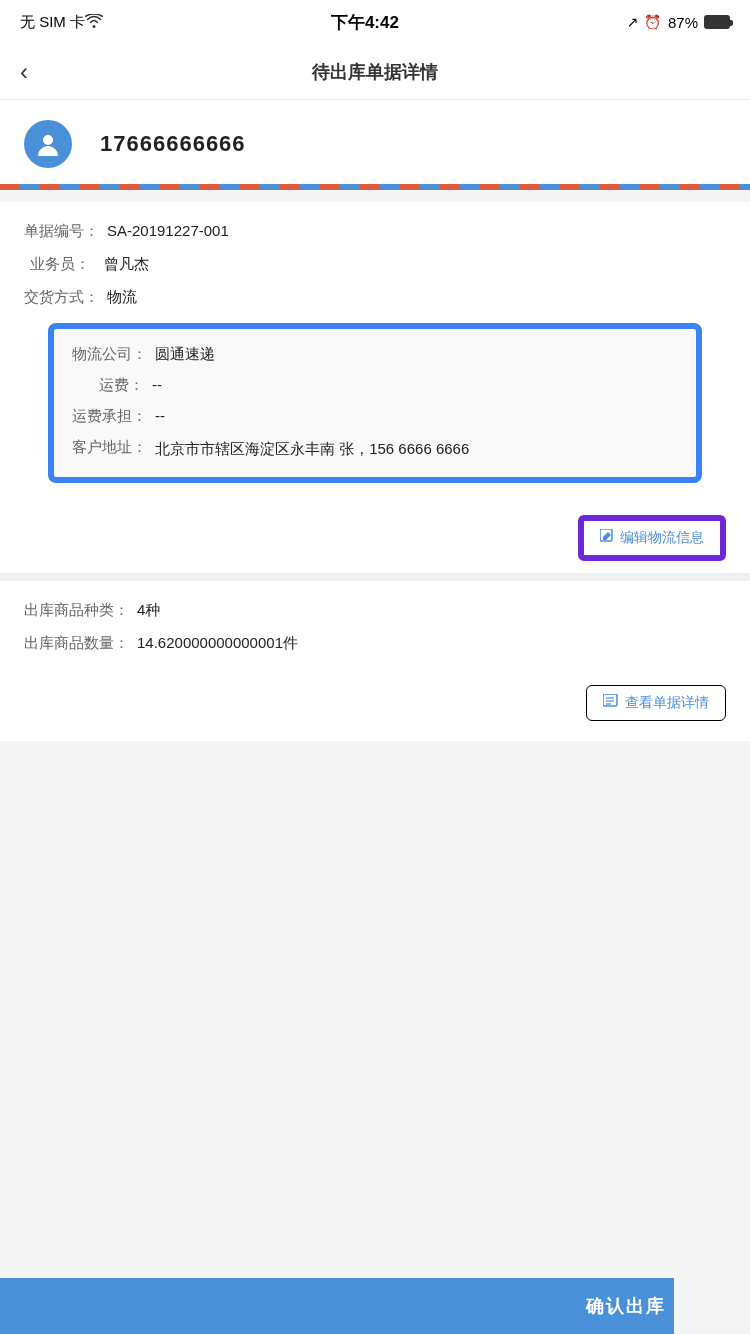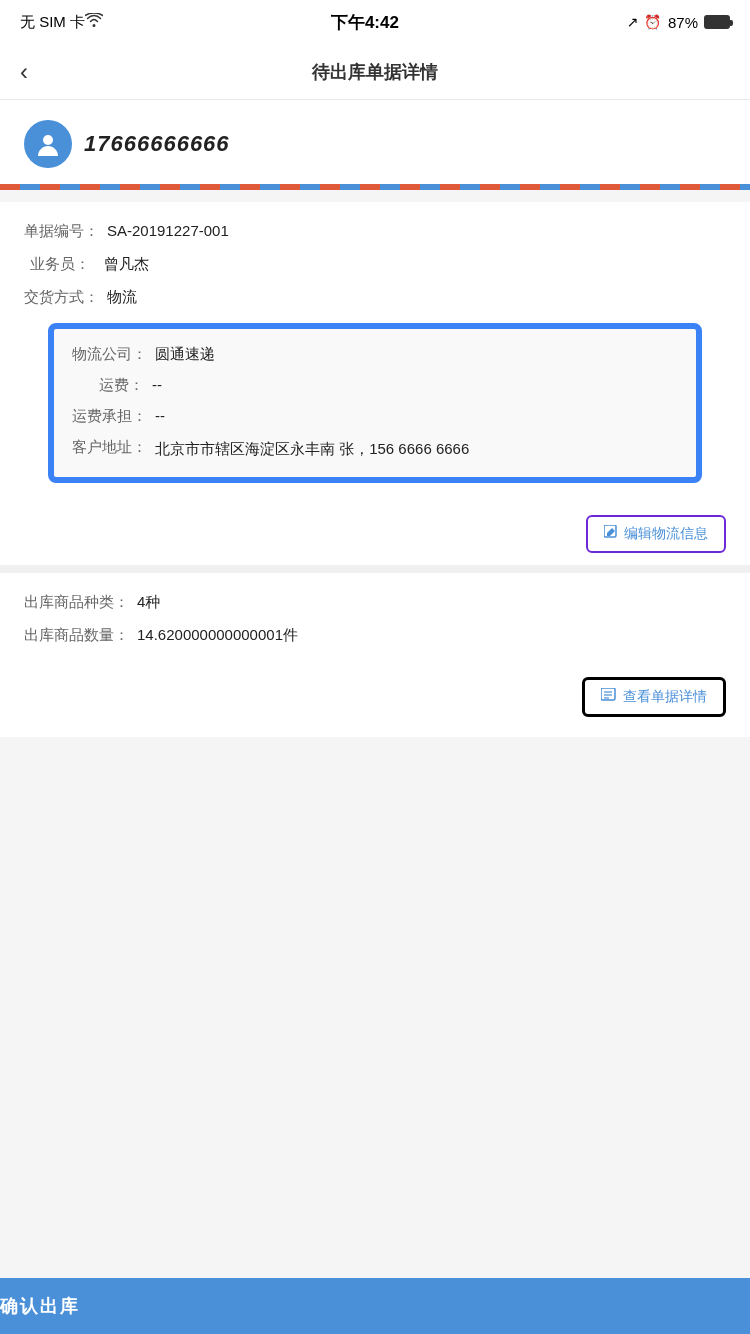--- a/index.html
+++ b/index.html
@@ -16,21 +16,21 @@
     .status-bar {
       background: #fff;
       height: 44px;
       display: flex;
       align-items: center;
       justify-content: space-between;
       padding: 0 20px;
       font-size: 15px;
       font-weight: 500;
     }
-    .status-left { display: flex; }
+    .status-left { display: flex; align-items: center; }
     .status-center { font-size: 17px; font-weight: 600; }
     .status-right { display: flex; align-items: center; gap: 6px; }
 
     
     .nav-bar {
       background: #fff;
       height: 56px;
       display: flex;
       align-items: center;
       padding: 0 20px;
@@ -63,22 +63,21 @@
         #4a90d9 60px, #4a90d9 80px
       );
     }
 
     
     .user-header {
       background: #fff;
       padding: 20px 24px 16px;
       display: flex;
       align-items: center;
-      gap: 12px;
-      font-style: italic;
+      gap: 28px;
     }
     .user-avatar {
       width: 48px;
       height: 48px;
       border-radius: 50%;
       background: #4a90d9;
       display: flex;
       align-items: center;
       justify-content: center;
     }
@@ -159,21 +158,21 @@
     }
 
     
     .edit-btn-row {
       background: #fff;
       padding: 12px 24px;
       display: flex;
       justify-content: flex-end;
     }
     .edit-btn {
-      border: 2px solid #6d28d9;
+      border: 6px solid #6d28d9;
       border-radius: 6px;
       padding: 8px 16px;
       color: #4a90d9;
       font-size: 14px;
       background: #fff;
       display: flex;
       align-items: center;
       gap: 6px;
       cursor: pointer;
     }
@@ -211,41 +210,41 @@
     }
 
     
     .view-detail-row {
       background: #fff;
       padding: 12px 24px 20px;
       display: flex;
       justify-content: flex-end;
     }
     .view-detail-btn {
-      border: 3px solid #000000;
+      border: 1px solid #000000;
       border-radius: 6px;
       padding: 8px 16px;
       color: #4a90d9;
       font-size: 14px;
       background: #fff;
       display: flex;
       align-items: center;
       gap: 6px;
       cursor: pointer;
     }
 
     
     .bottom-bar {
       position: fixed;
       bottom: 0;
       left: 0;
-      width: 750px;
+      width: 674px;
       background: #4a90d9;
-      padding: 16px 0;
-      text-align: left;
+      padding: 16px 8px;
+      text-align: right;
       cursor: pointer;
     }
     .confirm-btn-text {
       color: #fff;
       font-size: 18px;
       font-weight: 600;
       letter-spacing: 2px;
     }
 
     .main-content {

